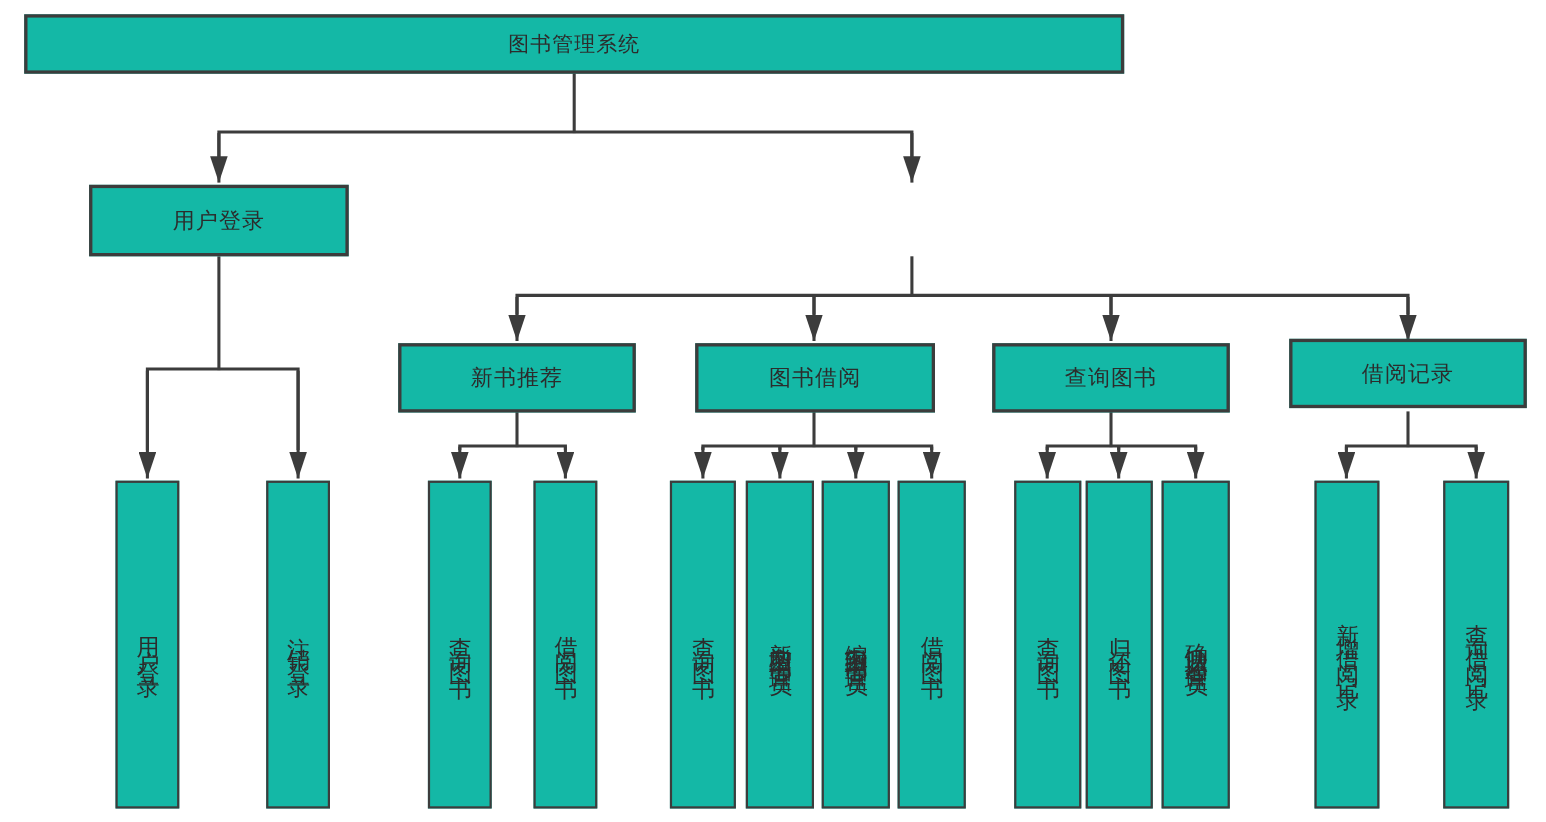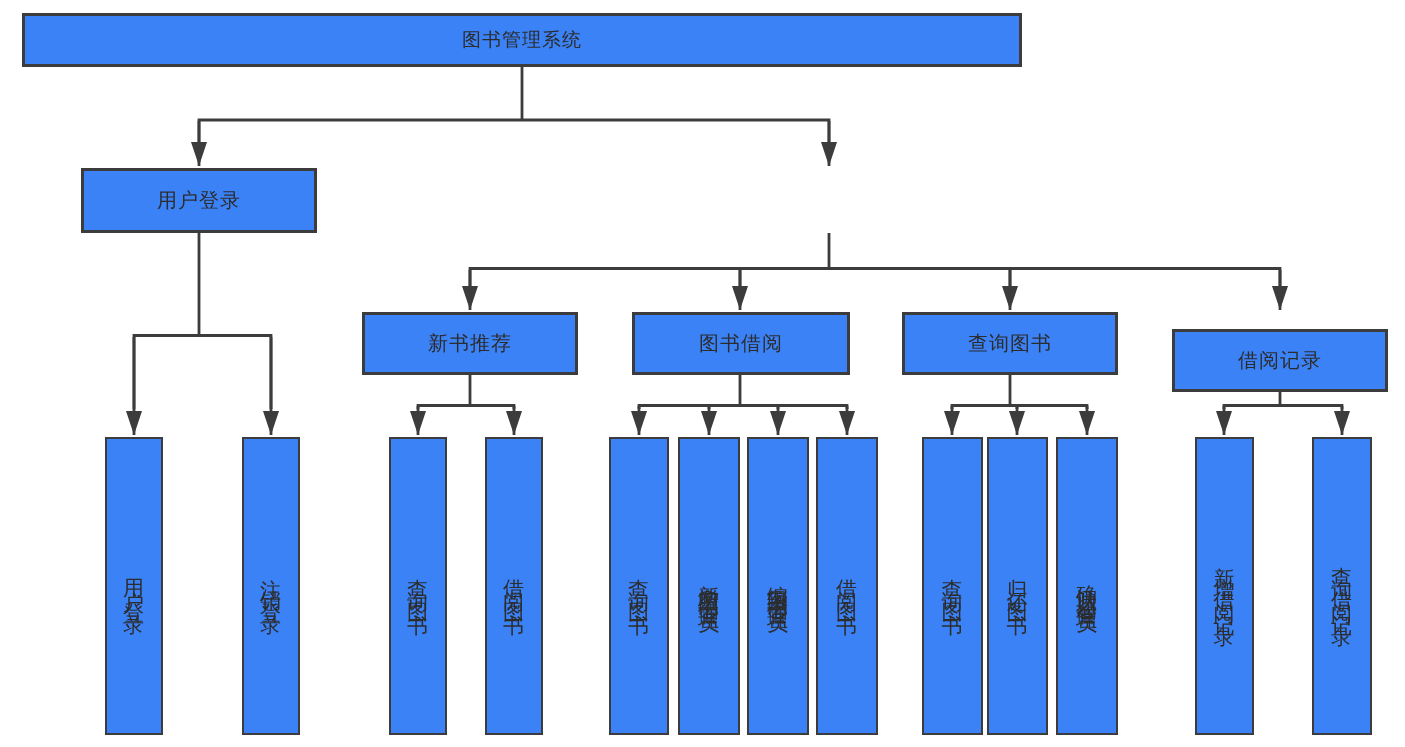--- a/index.html
+++ b/index.html
@@ -14,21 +14,21 @@
   }
   .connectors {
     position: absolute;
     left: 0; top: 0;
     width: 1405px; height: 747px;
   }
   .ln { stroke: #3c3c3c; stroke-width: 2.8; fill: none; }
   .node {
     position: absolute;
     box-sizing: border-box;
-    background: #3b82f6;
+    background: #14b8a6;
     border: 3px solid #3c3c3c;
     color: #2c2c2c;
     display: flex;
     align-items: center;
     justify-content: center;
     text-align: center;
   }
   .node.h { font-size: 20px; letter-spacing: 1px; }
   .node.root { font-size: 19px; }
   .node.leaf {
@@ -122,21 +122,21 @@
     </g>
   </svg>
 
   <div class="node h root" style="left:22px; top:13px; width:1000px; height:54px;">图书管理系统</div>
 
   <div class="node h" style="left:81px; top:168px; width:236px; height:65px;">用户登录</div>
 
   <div class="node h" style="left:632px; top:312px; width:218px; height:63px;">图书借阅</div>
   <div class="node h" style="left:362px; top:312px; width:216px; height:63px;">新书推荐</div>
   <div class="node h" style="left:902px; top:312px; width:216px; height:63px;">查询图书</div>
-  <div class="node h" style="left:1172px; top:329px; width:216px; height:63px;">借阅记录</div>
+  <div class="node h" style="left:1172px; top:308px; width:216px; height:63px;">借阅记录</div>
 
   <div class="node leaf" style="left:105px; top:437px; width:58px; height:298px;">用户登录</div>
   <div class="node leaf" style="left:242px; top:437px; width:58px; height:298px;">注销登录</div>
 
   <div class="node leaf" style="left:389px; top:437px; width:58px; height:298px;">查询图书</div>
   <div class="node leaf" style="left:485px; top:437px; width:58px; height:298px;">借阅图书</div>
 
   <div class="node leaf" style="left:609px; top:437px; width:60px; height:298px;">查询图书</div>
   <div class="node leaf tight" style="left:678px; top:437px; width:62px; height:298px;">新增图书（管理员）</div>
   <div class="node leaf tight" style="left:747px; top:437px; width:62px; height:298px;">编辑图书（管理员）</div>

